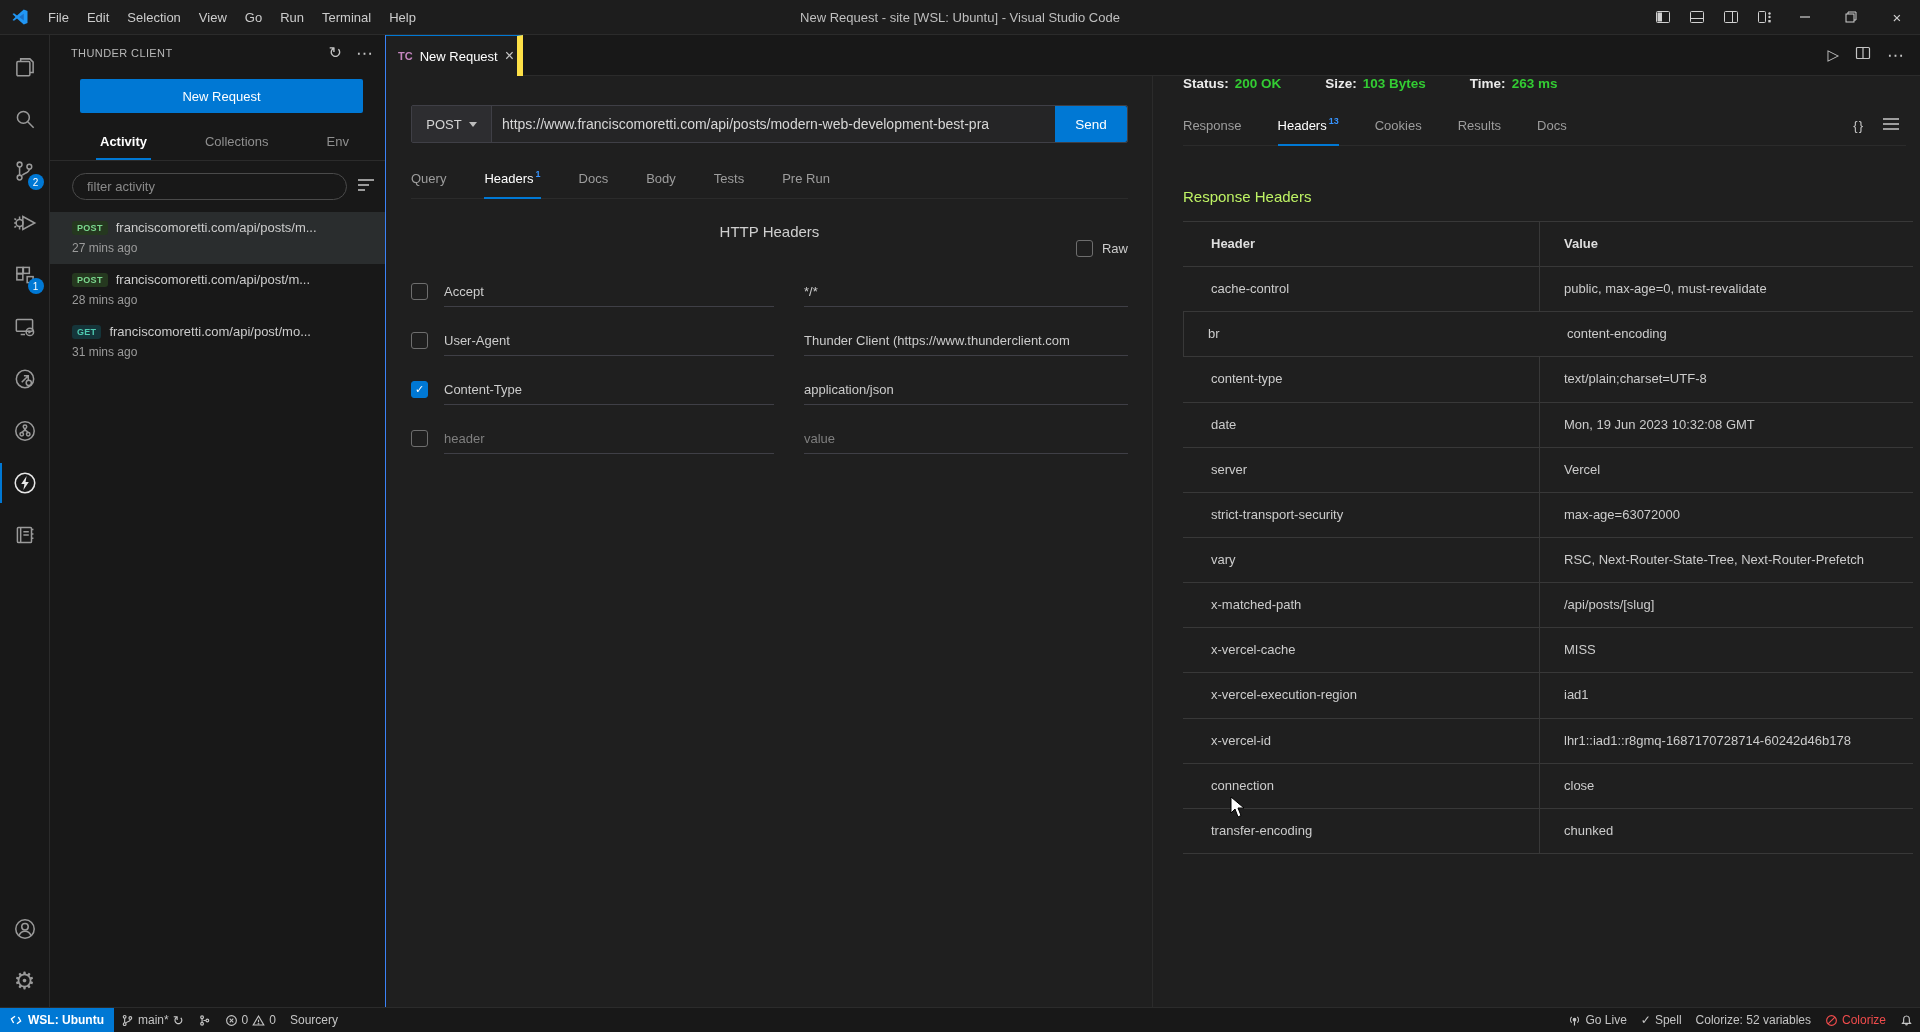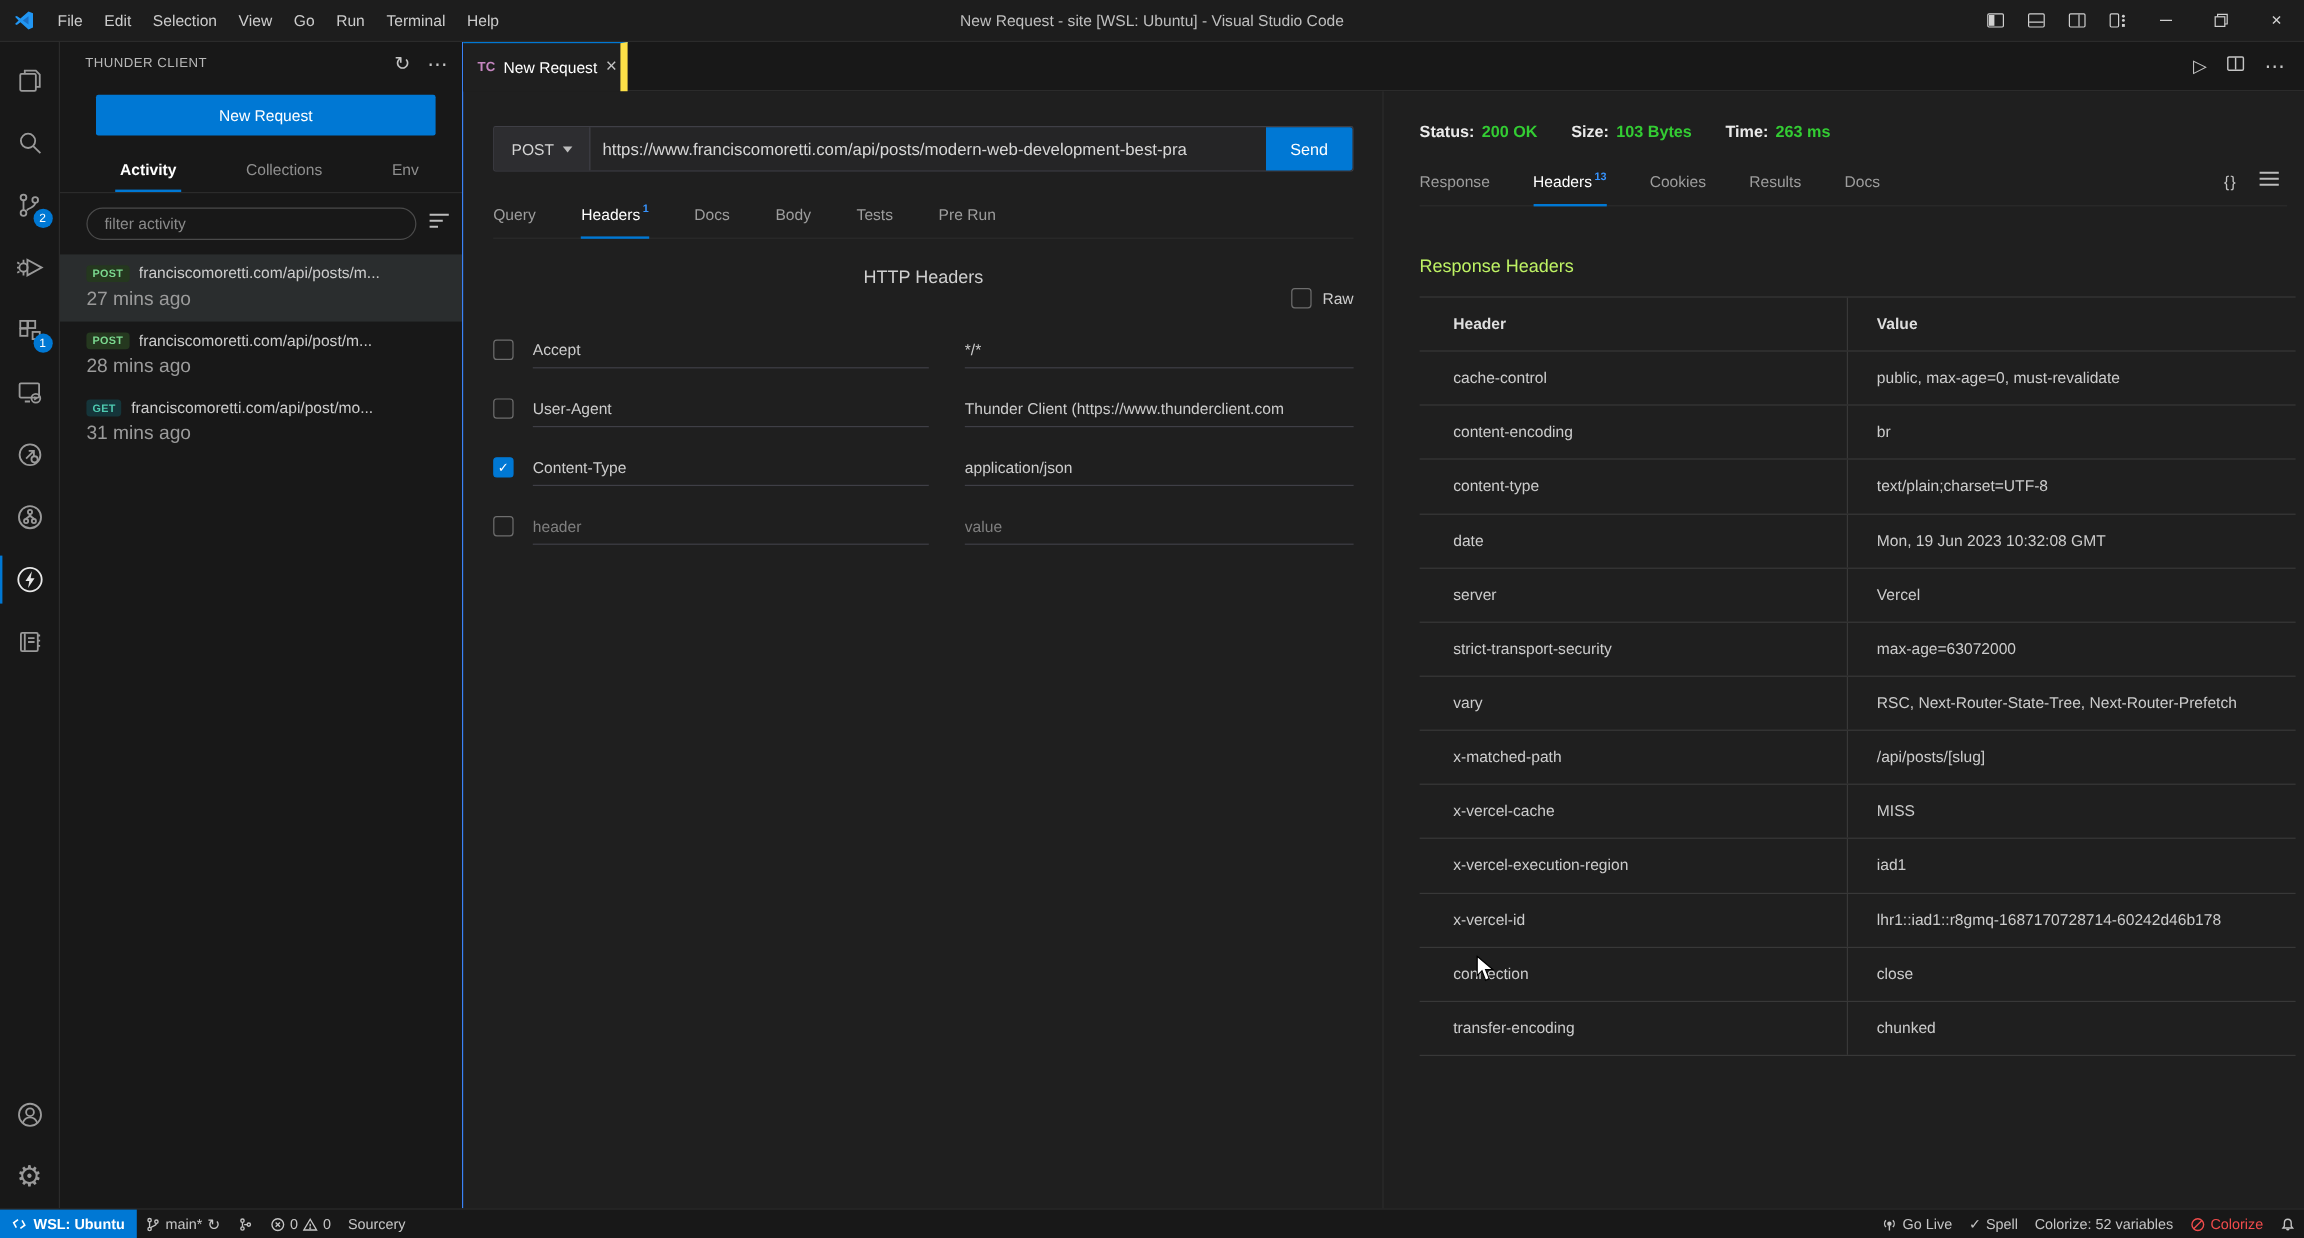--- a/index.html
+++ b/index.html
@@ -58,21 +58,21 @@
   .sb-filter::placeholder { color:#8a8a8a; }
   .i-lines svg { width:18px; height:14px; stroke:#bdbdbd; stroke-width:1.6; }
   .sb-list { display:flex; flex-direction:column; }
   .sb-item { padding:8px 12px 9px 22px; cursor:default; }
   .sb-item.selected { background:#2a2d2e; }
   .sb-item-line1 { display:flex; align-items:center; gap:8px; }
   .method-badge { font-size:9px; font-weight:700; padding:2px 5px; border-radius:3px; letter-spacing:.3px; }
   .m-post { color:#7bd88f; background:#25381f; }
   .m-get { color:#4ec9b0; background:#15353a; }
   .sb-item-url { font-size:13px; color:#cccccc; white-space:nowrap; overflow:hidden; }
-  .sb-item-time { font-size:16px; color:#9b9b9b; margin-top:6px; }
+  .sb-item-time { font-size:12px; color:#9b9b9b; margin-top:6px; }
 
   
   .editorgroup { flex:1 1 auto; display:flex; flex-direction:column; min-width:0; }
   .tabstrip { height:41px; background:#181818; border-bottom:1px solid #2b2b2b;
     display:flex; align-items:stretch; flex:0 0 auto; }
   .tab { width:137px; background:#1f1f1f; border-top:1.5px solid #0078d4; border-right:6px solid #fde047;
     display:flex; align-items:center; gap:7px; padding:0 10px 0 12px; margin-bottom:-1px; }
   .tab-badge { color:#c586c0; font-weight:700; font-size:11px; }
   .tab-label { font-size:13px; color:#ffffff; white-space:nowrap; }
   .tab-close { margin-left:auto; color:#c5c5c5; font-size:16px; line-height:1; }
@@ -115,21 +115,21 @@
     border-bottom:1px solid #3f3f46; font-size:13px; color:#cccccc; }
   .hname { width:330px; margin-right:30px; }
   .hvalue { flex:1; white-space:nowrap; overflow:hidden; }
   .placeholder { color:#7f7f7f; }
 
   
   .cursor { position:absolute; left:844px; top:720px; width:15px; height:22px; z-index:50; }
 
   
   .response-pane { flex:1 1 auto; padding:0 14px 0 30px; min-width:0; }
-  .summary-row { margin-top:26px; display:flex; gap:28px; font-size:13.5px; }
+  .summary-row { display:flex; gap:44px; font-size:13.5px; }
   .sum-label { font-weight:700; color:#eaeaea; }
   .sum-value { font-weight:700; color:#33cc33; margin-left:6px; }
   .resp-tabs { display:flex; gap:36px; margin-top:15px; height:40px; align-items:center; border-bottom:1px solid #2b2b2b; }
   .resp-actions { margin-left:auto; display:flex; align-items:center; gap:18px; color:#c5c5c5; padding-right:6px; }
   .braces { font-size:13px; letter-spacing:1px; }
   .resp-heading { margin-top:42px; font-size:15px; color:#bef264; }
   .tbl { margin-top:16px; width:730px; border-top:1px solid #383838; }
   .tr { display:grid; grid-template-columns:356px 1fr; border-bottom:1px solid #383838; }
   .td { padding:12px 20px 12px 28px; font-size:13px; color:#cccccc; min-height:43px;
     display:flex; align-items:center; overflow-wrap:anywhere; line-height:1.55; }
@@ -465,22 +465,22 @@
             <div class="tr head">
               <div class="td">Header</div>
               <div class="td val">Value</div>
             </div>
             <div id="tbl-body">
                 <div class="tr">
                   <div class="td">cache-control</div>
                   <div class="td val">public, max-age=0, must-revalidate</div>
                 </div>
                 <div class="tr">
+                  <div class="td val">br</div>
                   <div class="td">content-encoding</div>
-                  <div class="td val">br</div>
                 </div>
                 <div class="tr">
                   <div class="td">content-type</div>
                   <div class="td val">text/plain;charset=UTF-8</div>
                 </div>
                 <div class="tr">
                   <div class="td">date</div>
                   <div class="td val">Mon, 19 Jun 2023 10:32:08 GMT</div>
                 </div>
                 <div class="tr">

